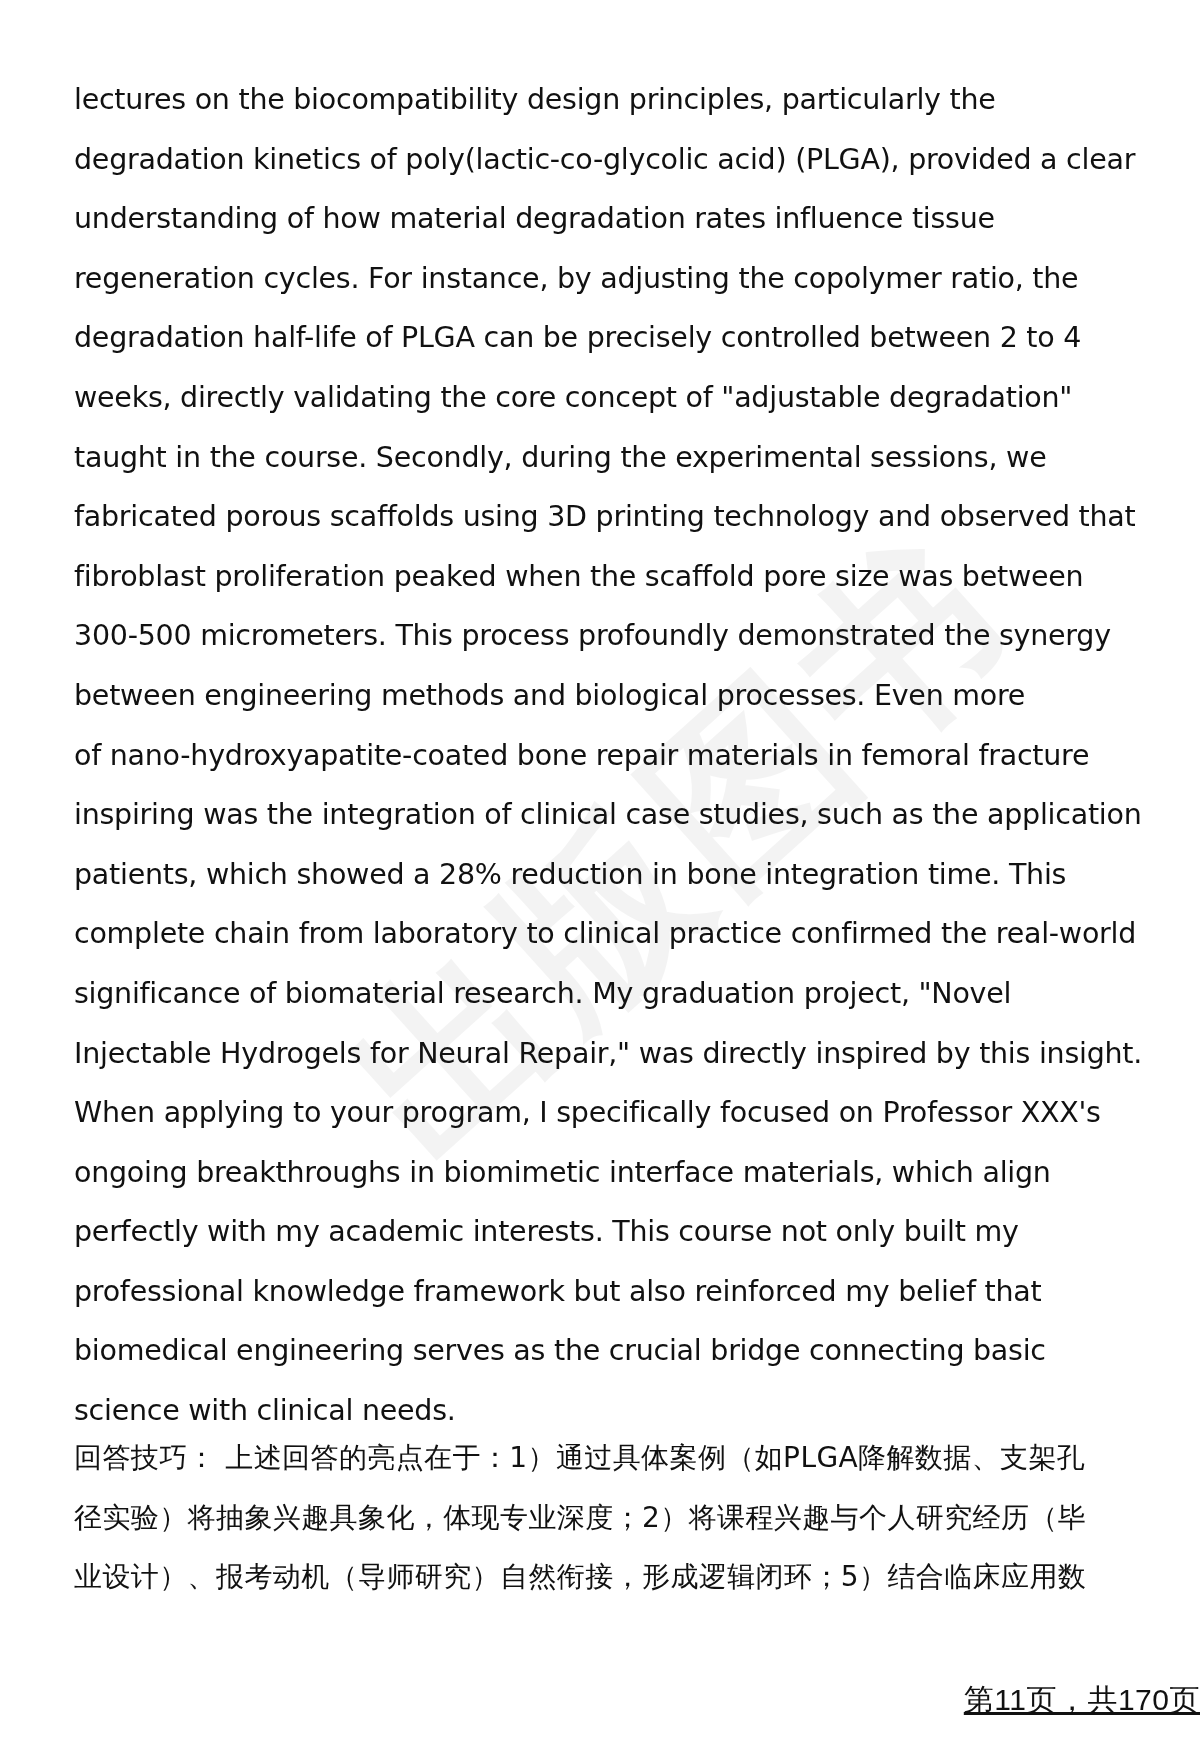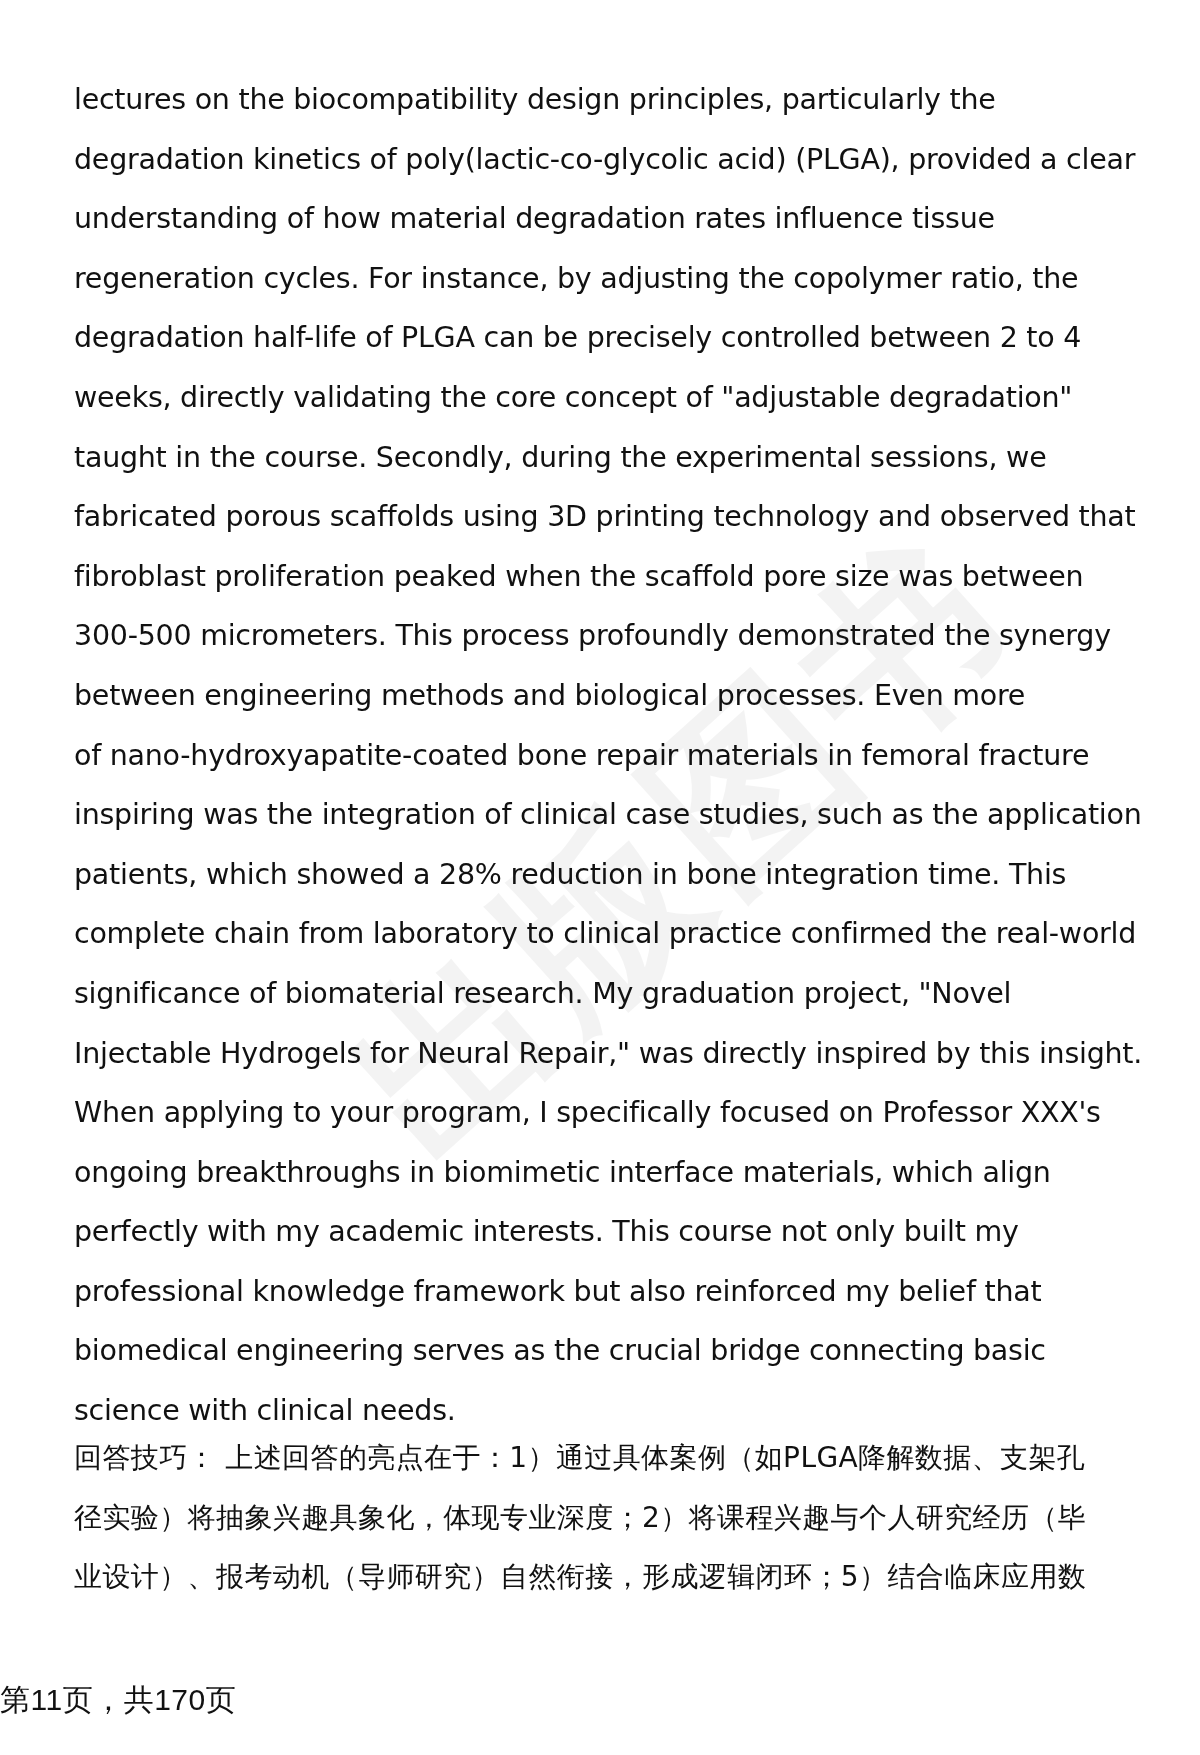--- a/index.html
+++ b/index.html
@@ -62,26 +62,27 @@
       font-size: 28px;
       letter-spacing: 0.4px;
       height: 59.6px;
       line-height: 59.6px;
     }
     .footer {
       position: absolute;
       left: 0;
       top: 1680px;
       width: 1200px;
-      text-align: left;
+      text-align: right;
       font-size: 30px;
       font-family: "Liberation Sans", "DejaVu Sans", sans-serif;
       color: #111111;
       z-index: 1;
       letter-spacing: 0.5px;
+      text-decoration: underline;
     }
   </style>
 </head>
 <body>
 
 <div class="watermark">出版图书</div>
 
 <div class="page">
   <div class="body-paragraph">
     <span class="line">lectures on the biocompatibility design principles, particularly the</span>

